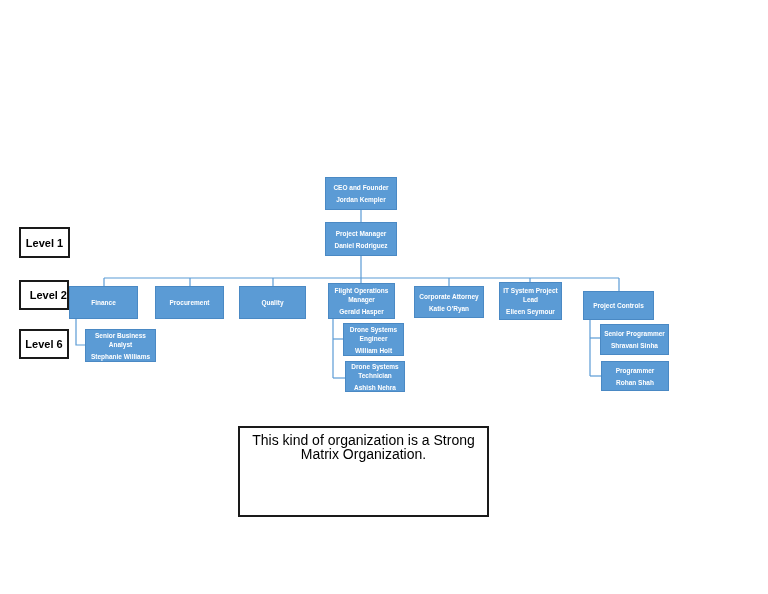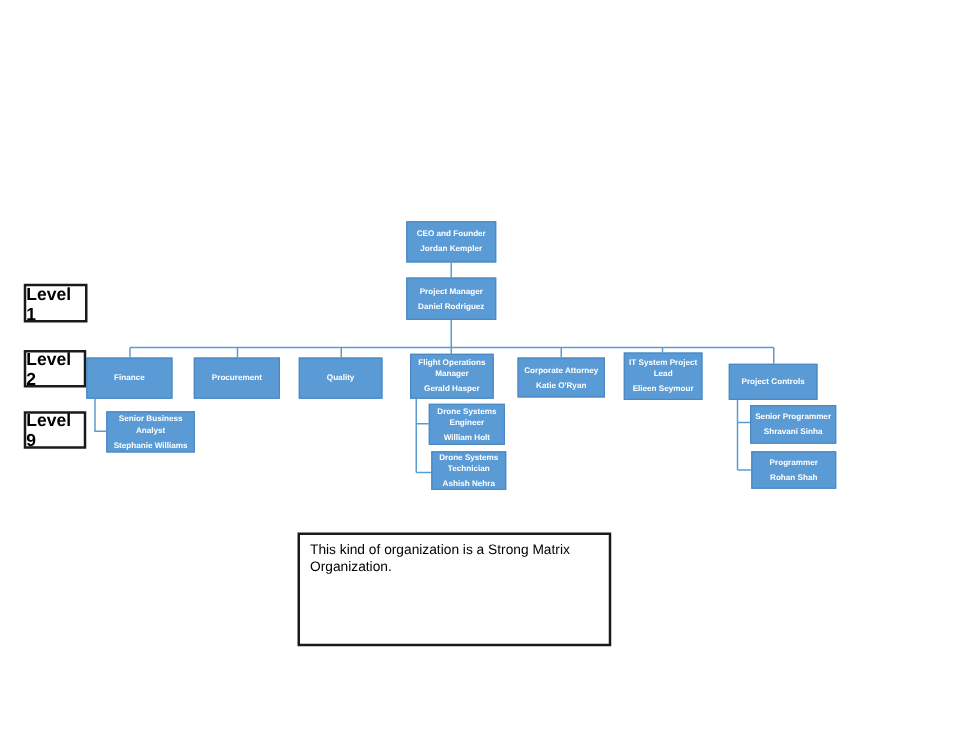--- a/index.html
+++ b/index.html
@@ -37,32 +37,33 @@
   }
   .node-name { margin-top: 3px; }
   .level-label {
     position: absolute;
     background: #ffffff;
     border: 2px solid var(--label-border, #1a1a1a);
     color: #000000;
     display: flex;
     align-items: center;
     justify-content: center;
-    font-size: 14px;
+    font-size: 11px;
     font-weight: 600;
   }
   .note-box {
     position: absolute;
     left: 238px; top: 426px; width: 251px; height: 91px;
     background: #ffffff;
     border: 2px solid var(--label-border, #1a1a1a);
     color: #000000;
-    font-size: 11px;
+    font-size: 14px;
     line-height: 14px;
     padding: 5px 8px;
+    text-align: center;
   }
   .note-box p + p { margin-top: 9px; }
 </style>
 </head>
 <body>
 
 <div class="canvas">
 
   <svg class="connectors" viewBox="0 0 768 594">
     <line x1="361" y1="210" x2="361" y2="222"></line>
@@ -79,25 +80,25 @@
     <line x1="333" y1="339" x2="343" y2="339"></line>
     <line x1="333" y1="378" x2="345" y2="378"></line>
     <line x1="590" y1="320" x2="590" y2="376"></line>
     <line x1="590" y1="338" x2="600" y2="338"></line>
     <line x1="590" y1="376" x2="601" y2="376"></line>
   </svg>
 
   <div class="level-label" style="left:19px; top:227px; width:51px; height:31px;">
     <span>Level 1</span>
   </div>
-  <div class="level-label" style="left:19px; top:280px; width:50px; height:30px;">
+  <div class="level-label" style="left:19px; top:280px; width:50px; height:30px;justify-content:flex-end;">
     <span>Level 2</span>
   </div>
   <div class="level-label" style="left:19px; top:329px; width:50px; height:30px;">
-    <span>Level 9</span>
+    <span>Level 6</span>
   </div>
 
   <div class="node" style="left:325px; top:177px; width:72px; height:33px;">
     <div class="node-title">CEO and Founder</div>
     <div class="node-name">Jordan Kempler</div>
   </div>
 
   <div class="node" style="left:325px; top:222px; width:72px; height:34px;">
     <div class="node-title">Project Manager</div>
     <div class="node-name">Daniel Rodriguez</div>

